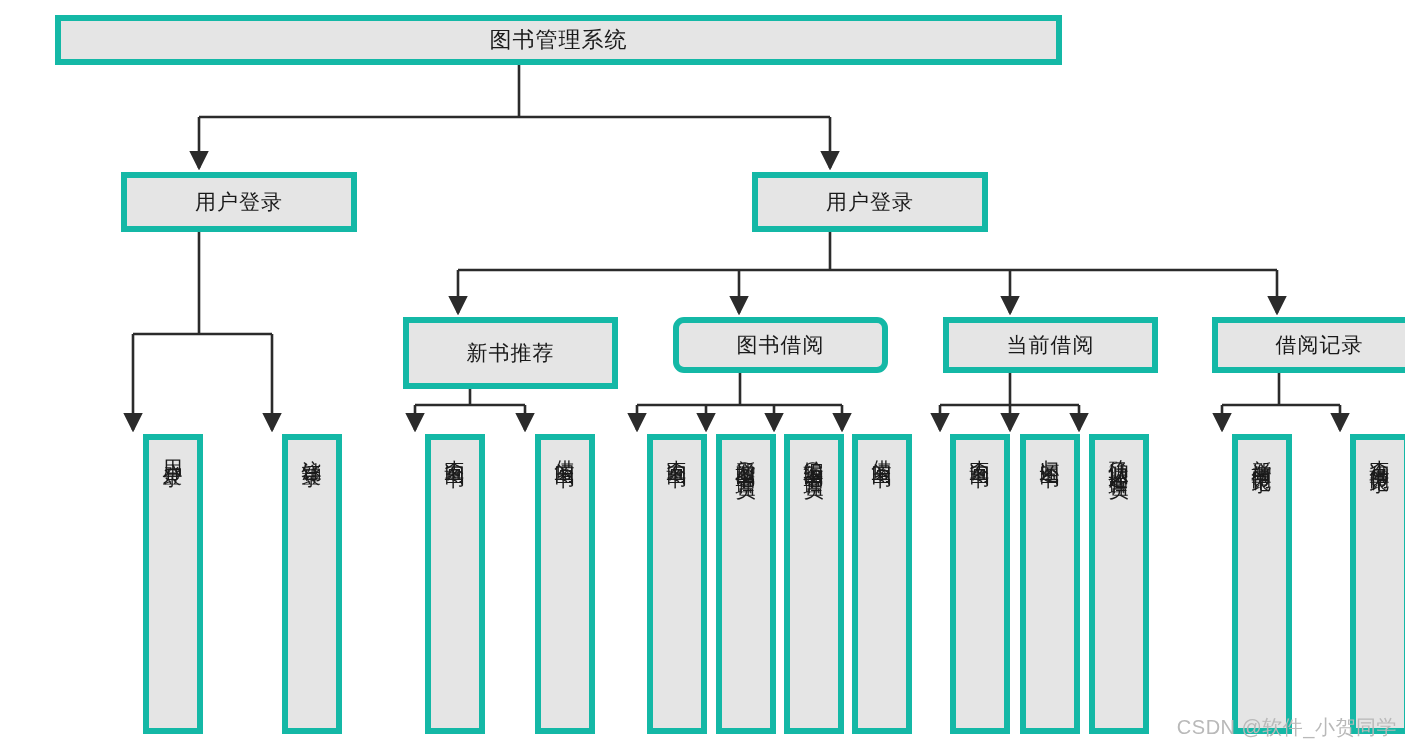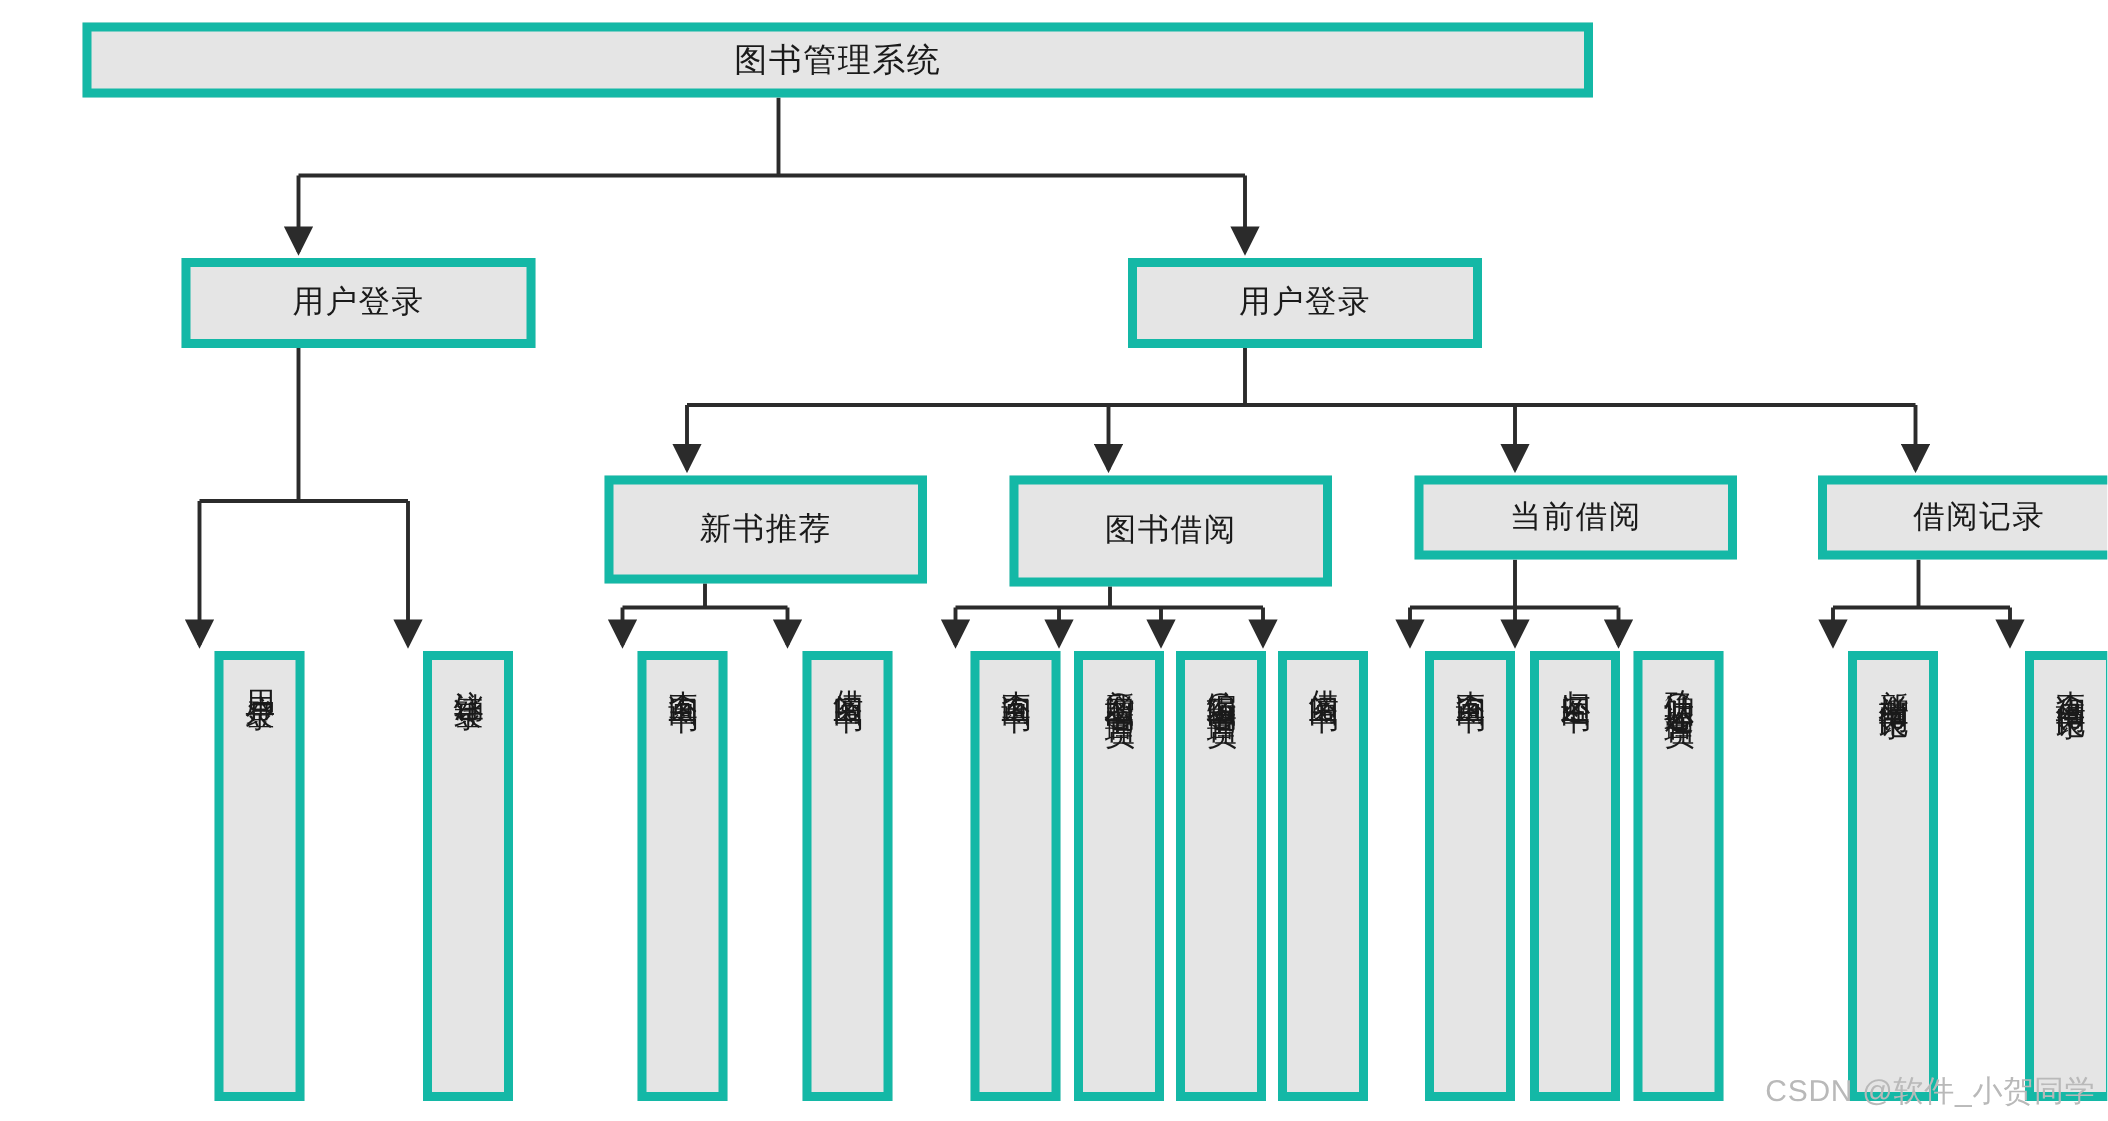--- a/index.html
+++ b/index.html
@@ -139,21 +139,21 @@
   <div class="node horiz" style="left:81px; top:172px; width:236px; height:60px;">
     <span class="node-label">用户登录</span>
   </div>
   <div class="node horiz" style="left:712px; top:172px; width:236px; height:60px;">
     <span class="node-label">用户登录</span>
   </div>
 
   <div class="node horiz" style="left:363px; top:317px; width:215px; height:72px;">
     <span class="node-label">新书推荐</span>
   </div>
-  <div class="node horiz" style="left:633px; top:317px; width:215px; height:74px;">
+  <div class="node horiz" style="left:633px; top:317px; width:215px; height:56px;border-radius:11px;">
     <span class="node-label">图书借阅</span>
   </div>
   <div class="node horiz" style="left:903px; top:317px; width:215px; height:56px;">
     <span class="node-label">当前借阅</span>
   </div>
   <div class="node horiz" style="left:1172px; top:317px; width:215px; height:56px;">
     <span class="node-label">借阅记录</span>
   </div>
 
   <div class="node vert" style="left:103px; top:434px; width:60px; height:300px;">

